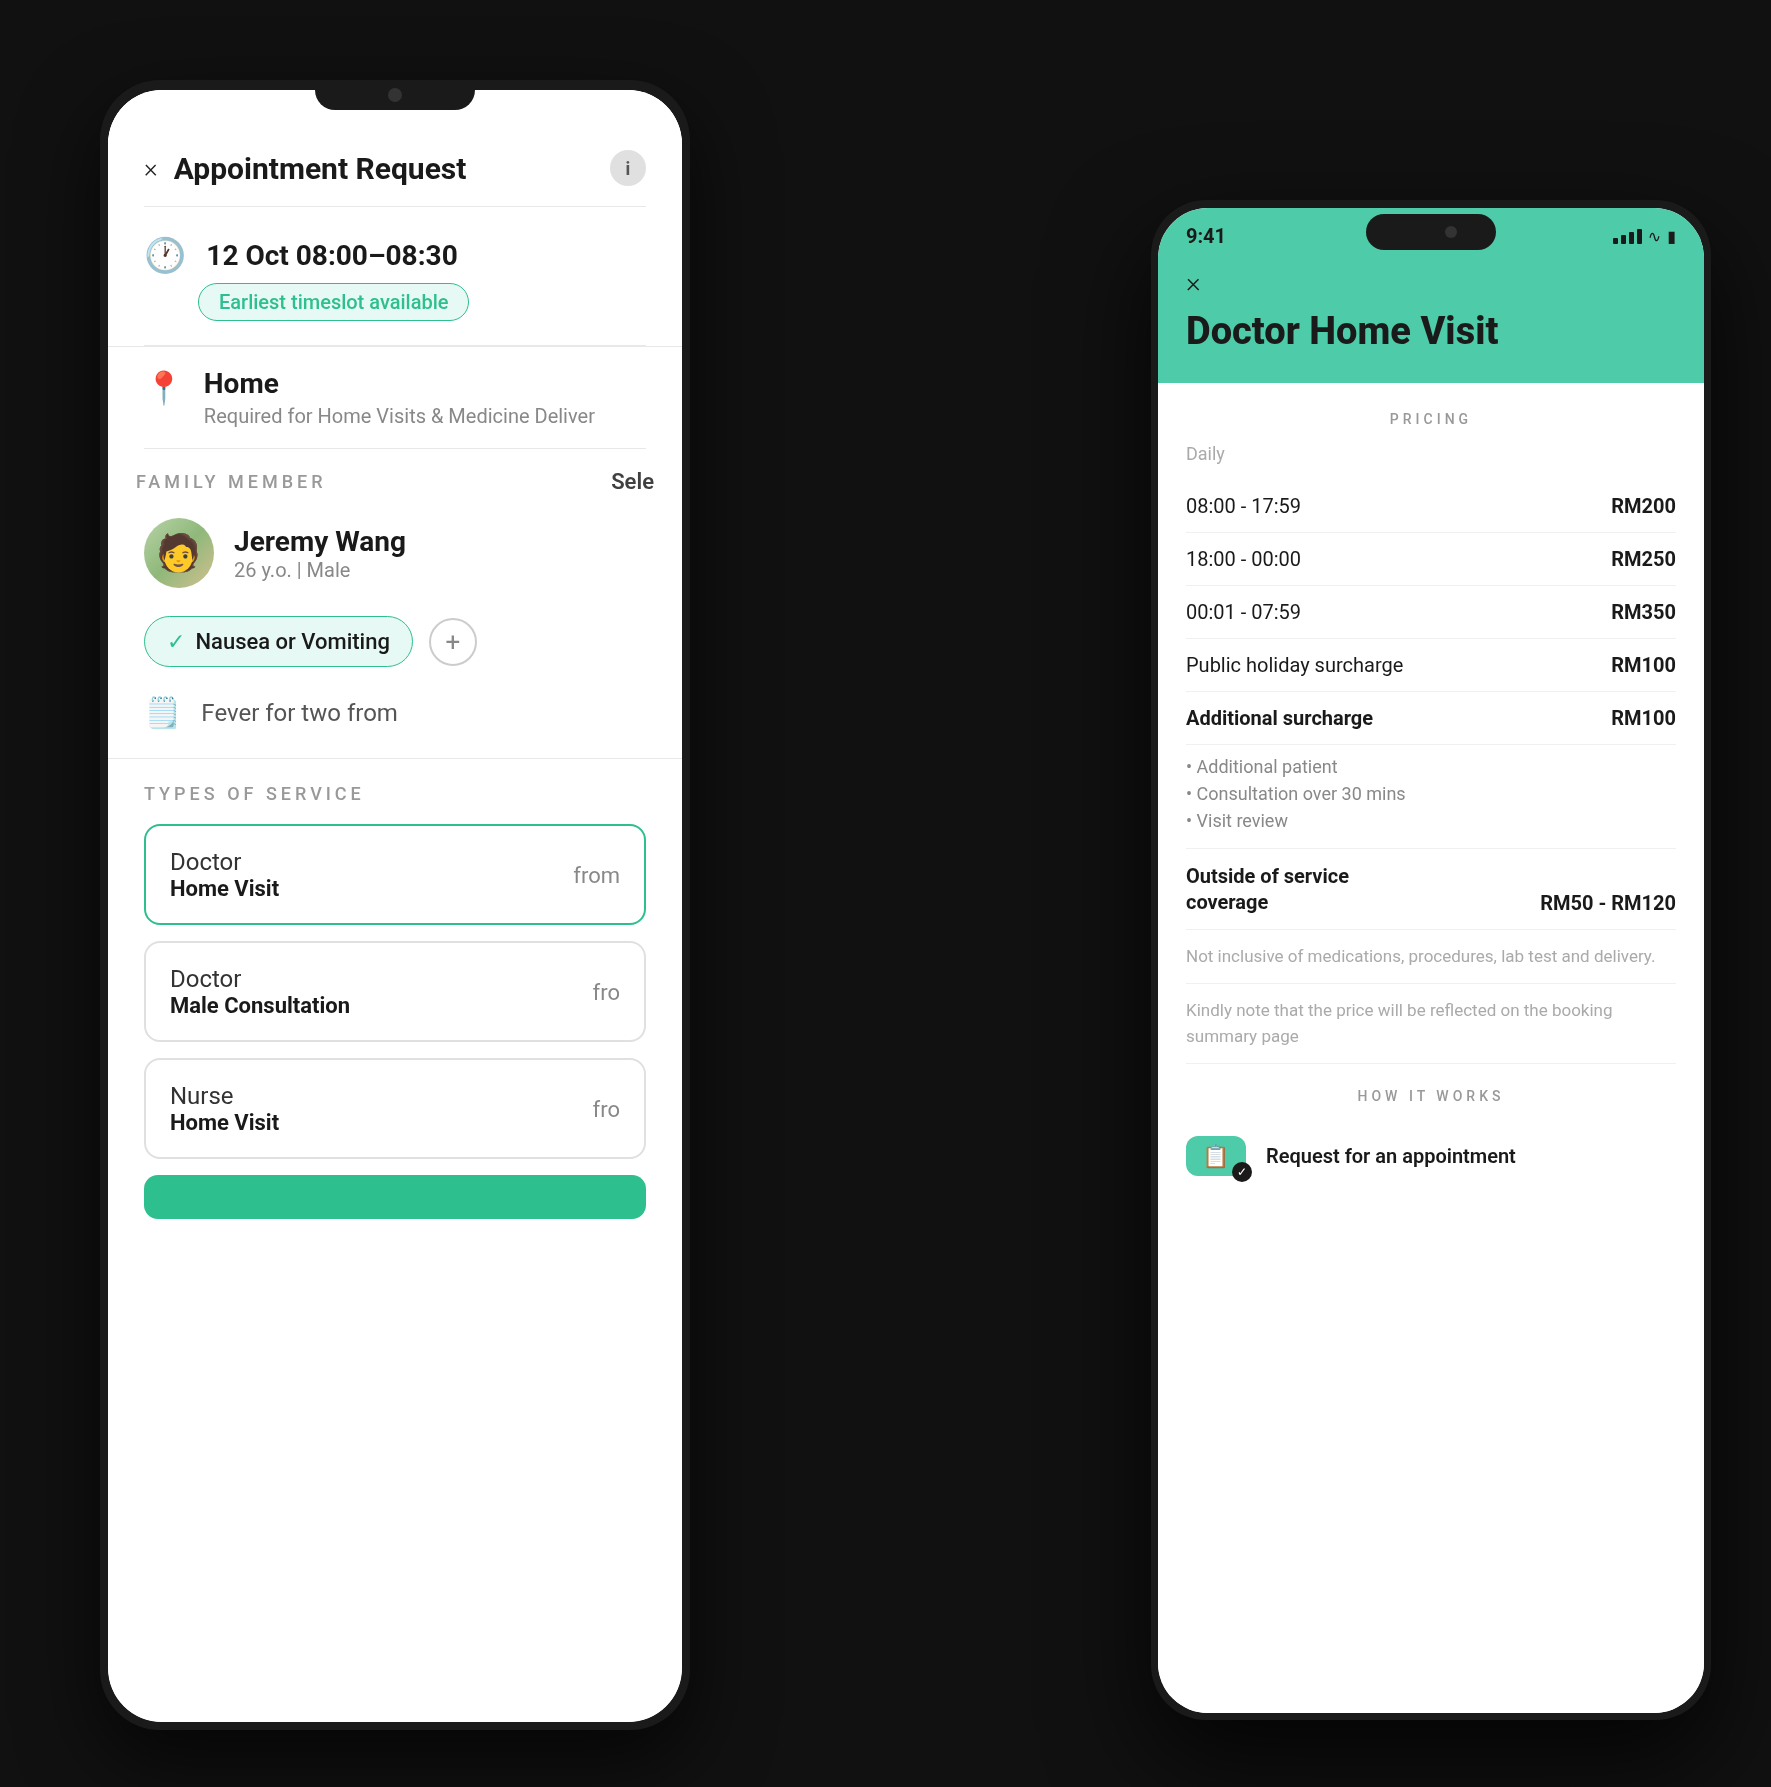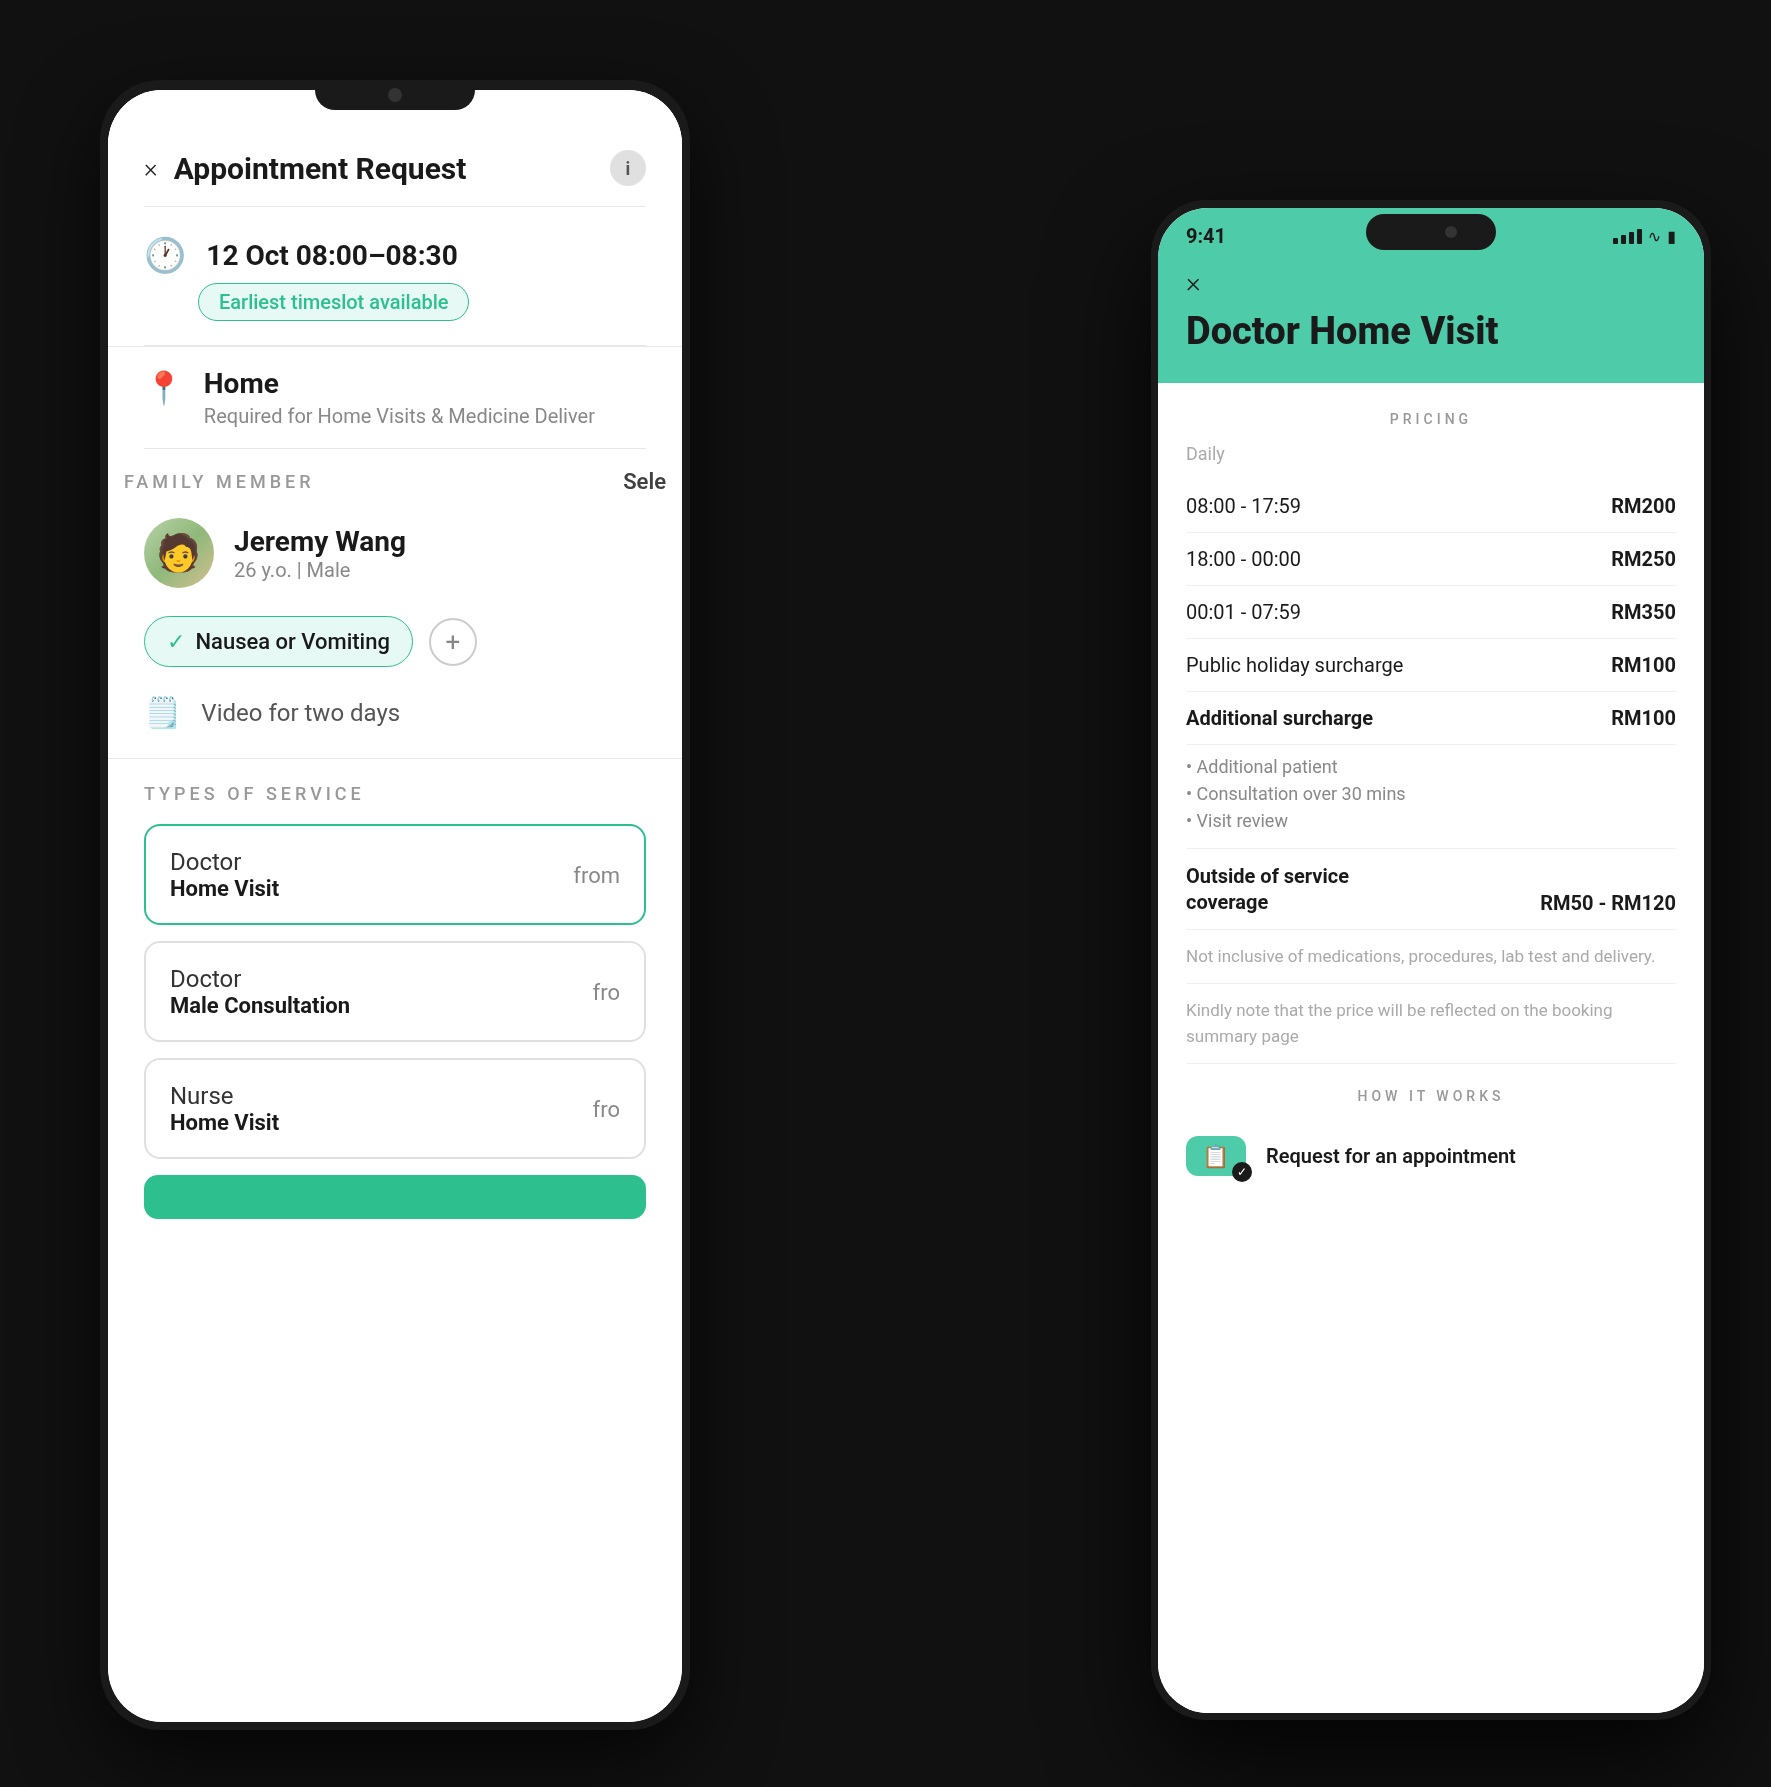--- a/index.html
+++ b/index.html
@@ -128,21 +128,21 @@
     .section-label-right {
       color: #404040;
       font-size: 22px;
       font-weight: 600;
       letter-spacing: 0;
     }
     .section-header {
       display: flex;
       justify-content: space-between;
       align-items: center;
-      padding: 20px 16px 12px;
+      padding: 20px 28px 12px;
     }
     .section-header-label {
       font-size: 18px;
       letter-spacing: 4px;
       color: #999;
       font-weight: 500;
     }
     .member-row {
       display: flex;
       align-items: center;
@@ -447,21 +447,21 @@
       <div class="symptom-row">
         <div class="symptom-tag">
           <span class="check-icon">✓</span>
           <span>Nausea or Vomiting</span>
         </div>
         <div class="plus-btn">+</div>
       </div>
 
       <div class="notes-row">
         <span class="notes-emoji">🗒️</span>
-        <span class="notes-text">Video for two days</span>
+        <span class="notes-text">Fever for two from</span>
       </div>
 
       <div class="service-section">
         <div class="service-section-label">TYPES OF SERVICE</div>
 
         <div class="service-card selected">
           <div class="service-type">Doctor</div>
           <div class="service-subtype">Home Visit</div>
           <div class="service-price">from</div>
         </div>

